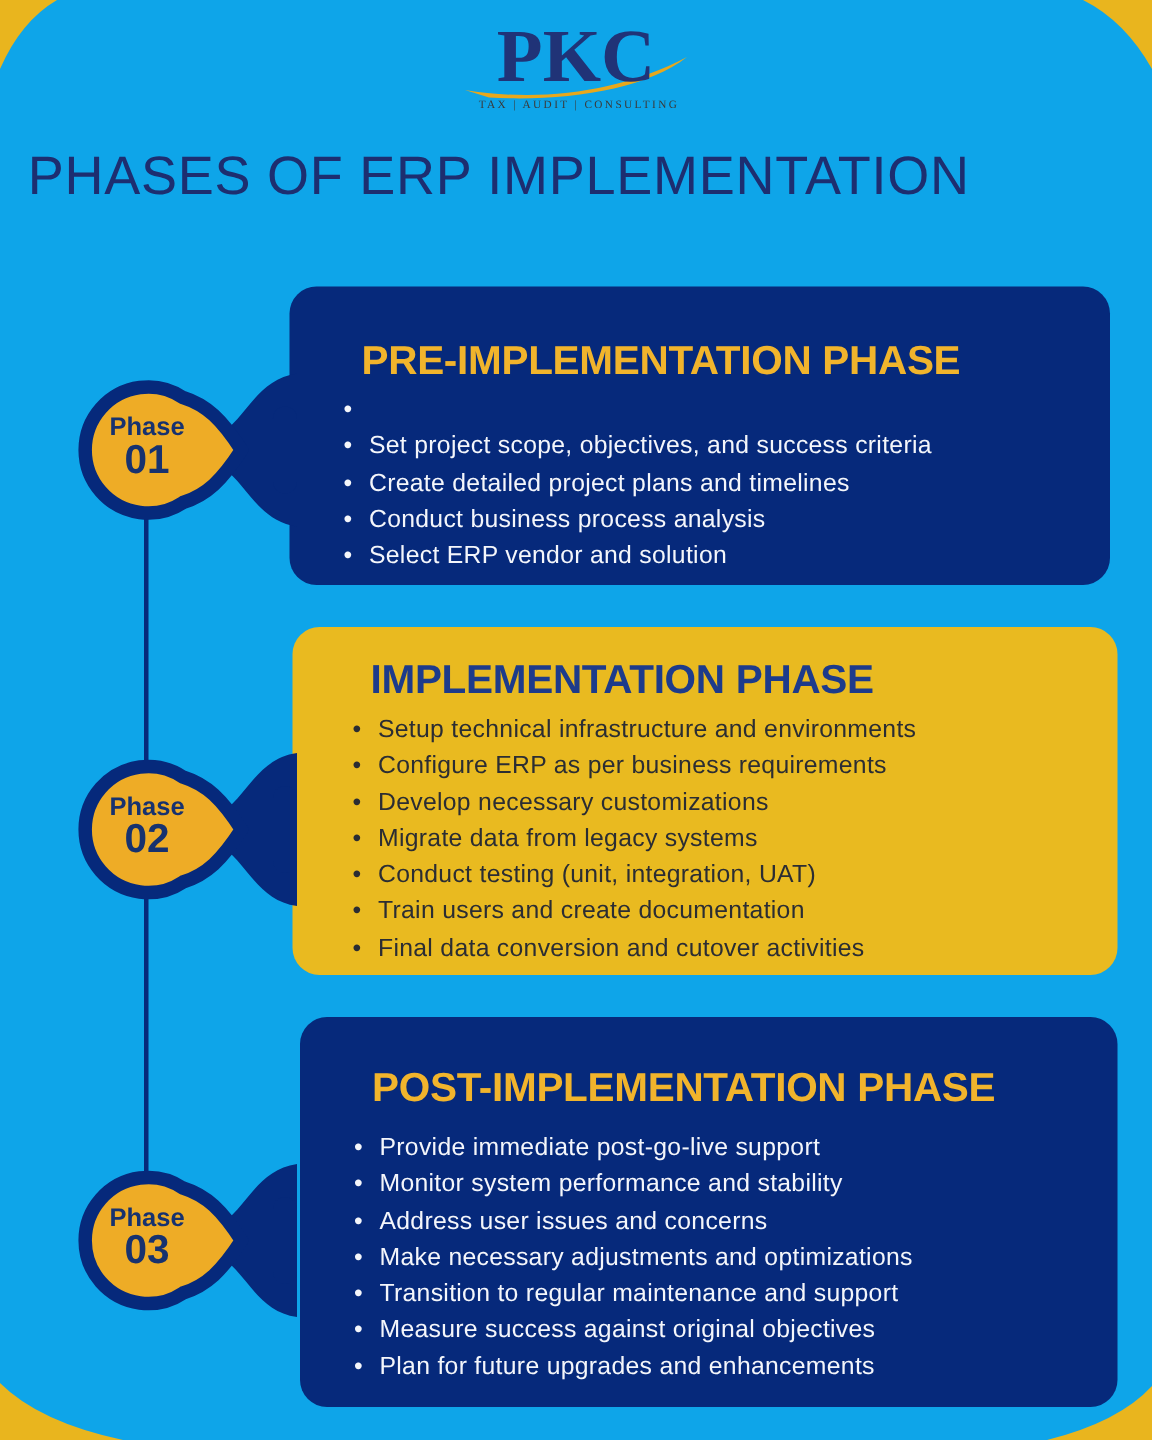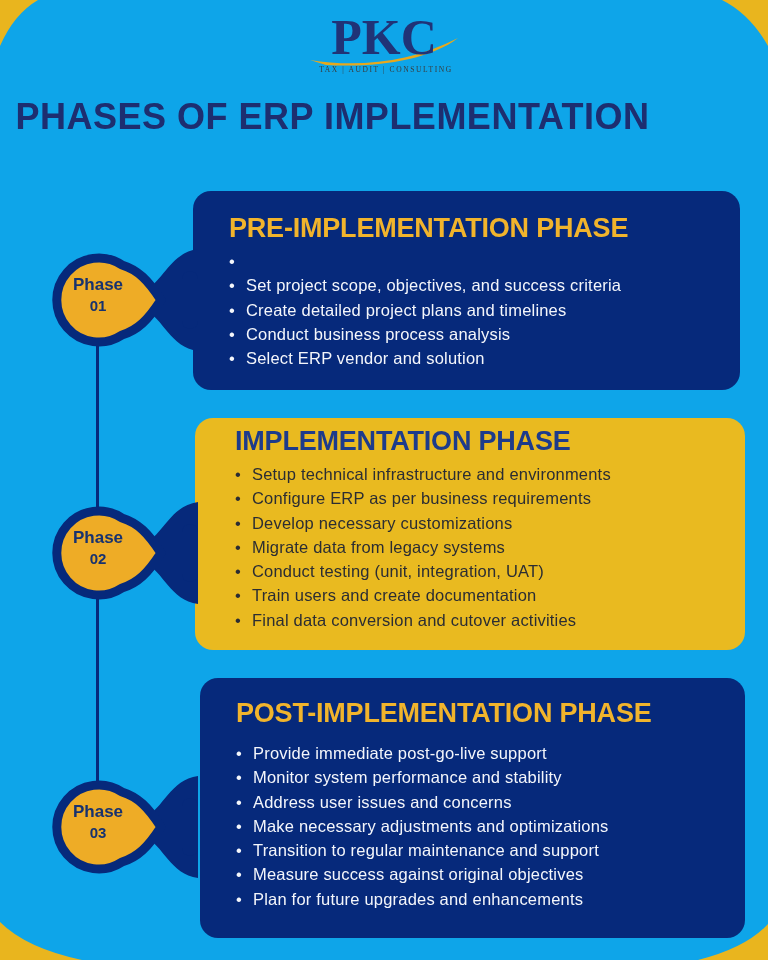--- a/index.html
+++ b/index.html
@@ -23,37 +23,37 @@
   .corner.tl{left:0;top:0;}
   .corner.tr{right:0;top:0;}
   .corner.bl{left:0;bottom:0;}
   .corner.br{right:0;bottom:0;}
 
   .logo{position:absolute;left:304px;top:10px;width:160px;height:70px;}
 
   .page-title{
     position:absolute;left:0;top:96px;width:665px;
     text-align:center;
-    font-size:36px;font-weight:bold;letter-spacing:0.5px;
+    font-size:36px;font-weight:normal;letter-spacing:0.5px;
     color:var(--navy-text);
   }
 
   .timeline-line{
     position:absolute;left:96px;top:300px;width:3px;height:528px;
     background:var(--navy);z-index:1;
   }
 
   .card{
     position:absolute;border-radius:18px;z-index:2;
     box-sizing:border-box;
   }
   .card-navy{background:var(--navy);}
   .card-yellow{background:var(--card-yellow);}
   .card h2{
-    margin:0;font-size:27px;font-weight:bold;letter-spacing:-0.2px;
+    margin:12px;font-size:27px;font-weight:bold;letter-spacing:-0.2px;
   }
   .card-navy h2{color:var(--heading-yellow);}
   .card-yellow h2{color:var(--heading-royal);}
   .card ul{list-style:none;margin:0;padding:0;}
   .card li{
     display:flex;align-items:flex-start;
     font-size:16.5px;letter-spacing:0.2px;line-height:17.8px;
     margin:0 0 6.5px 0;
   }
   .card-navy li{color:#f4f6fb;}
@@ -70,21 +70,21 @@
   .marker{position:absolute;left:48px;width:150px;height:130px;z-index:3;}
   #marker-1{top:235px;}
   #marker-2{top:488px;}
   #marker-3{top:762px;}
   .marker svg{position:absolute;left:0;top:0;}
   .phase-label{
     position:absolute;left:10px;top:40px;width:80px;
     text-align:center;color:#17326f;font-weight:bold;z-index:4;
   }
   .phase-label .phase-word{font-size:17px;line-height:19px;display:block;}
-  .phase-label .phase-num{font-size:15px;line-height:24px;display:block;}
+  .phase-label .phase-num{font-size:27px;line-height:24px;display:block;}
 </style>
 </head>
 <body>
 
 <div class="page">
 
   <svg class="corner tl" width="60" height="48">
     <path d="M0,0 L38,0 Q14,14 0,46 Z" fill="#e9b51e"></path>
   </svg>
   <svg class="corner tr" width="60" height="48">

